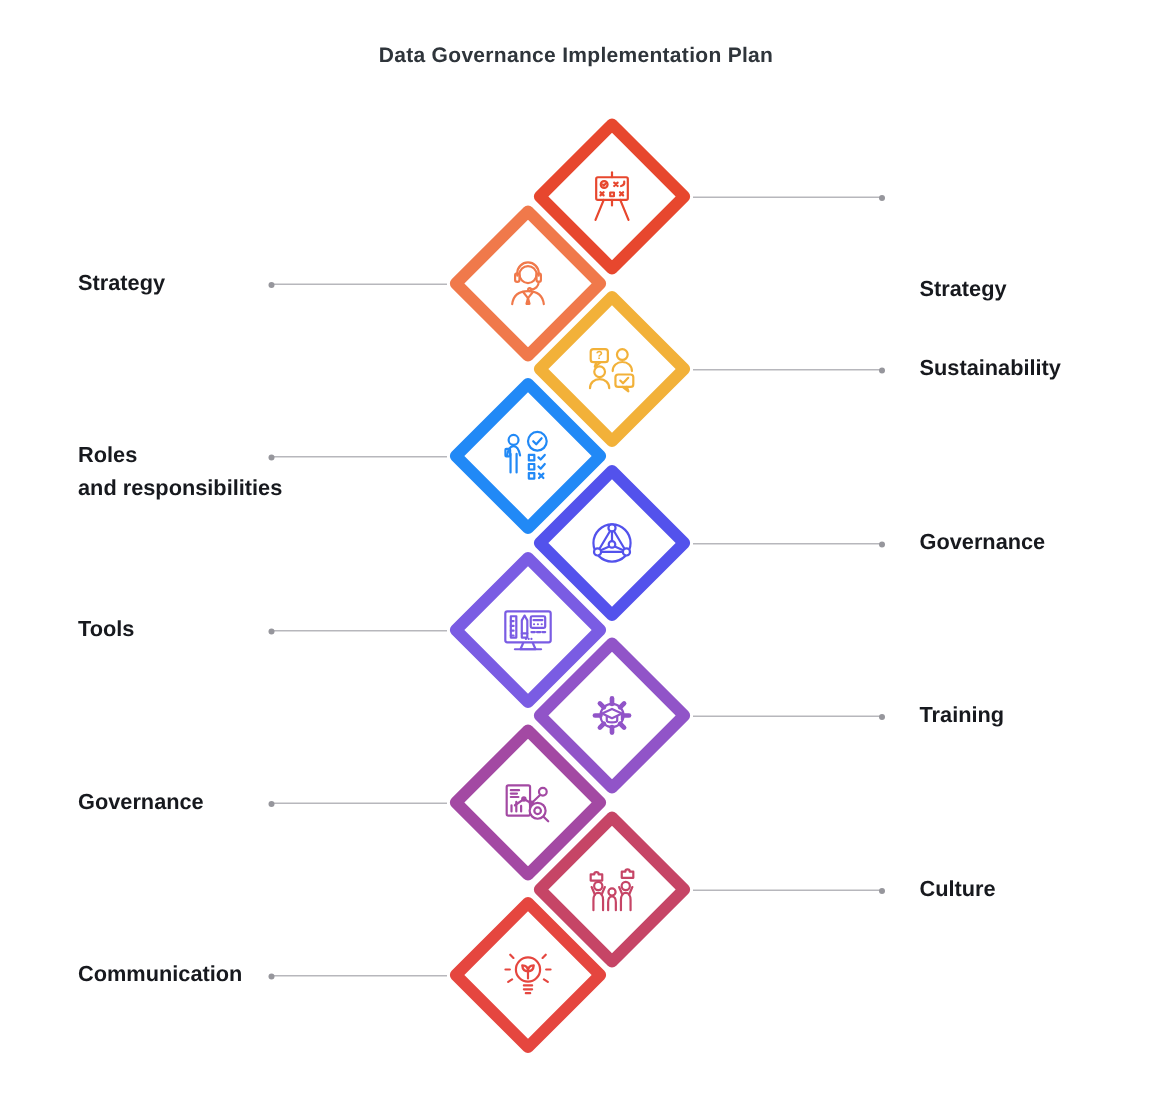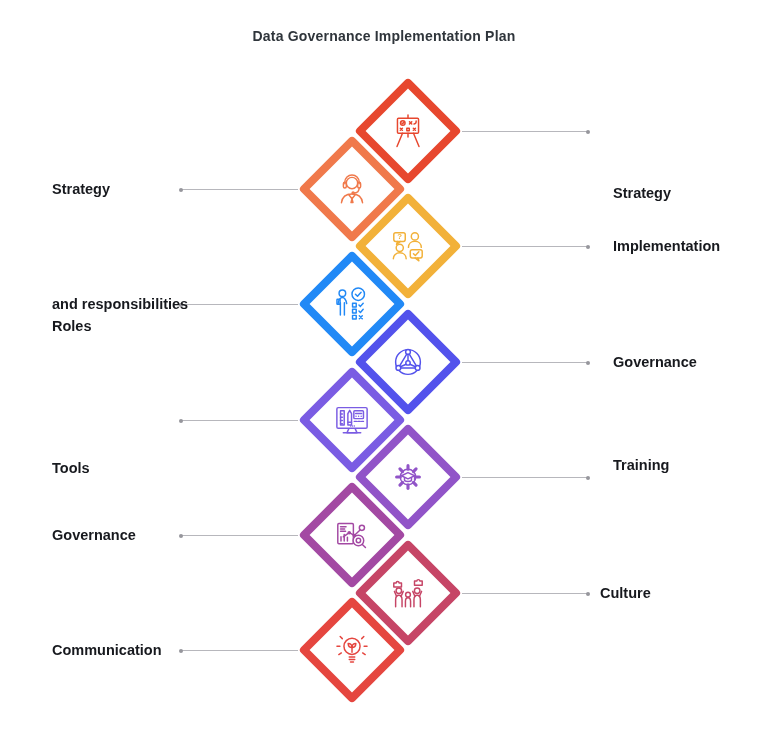--- a/index.html
+++ b/index.html
@@ -84,21 +84,21 @@
           <path d="M24.5 25.5c0-4 3.1-6.6 7-6.6s7 2.6 7 6.6"></path>
           <circle cx="15" cy="26" r="3.9"></circle>
           <path d="M8 38c0-4 3.1-6.6 7-6.6s7 2.6 7 6.6"></path>
           <rect x="26.5" y="28" width="13" height="9" rx="2"></rect>
           <path d="M34.8 37l1.1 3.2-4.2-3.2"></path>
           <path d="M30 32.4l2 2 3.8-4"></path>
         </svg>
       </div>
     </div>
     <div class="label label-r" style="top: 235px; left: 613px;">
-      <div>Implementation</div>
+      <div>Sustainability</div>
     </div>
     <div class="connector" style="left: 181px; width: 117px; top: 304px; border-top-color: rgb(183, 183, 188);">
       <span class="dot dot-l"></span>
     </div>
     <div class="diamond" style="left: 314px; top: 266px; border-color: rgb(33, 137, 246); z-index: 37;">
       <div class="icon" style="color: rgb(33, 137, 246);">
         <svg width="44" height="44" viewBox="0 0 48 48" fill="none" stroke="currentColor" stroke-width="1.6" stroke-linecap="round" stroke-linejoin="round">
           <circle cx="13.5" cy="12.3" r="3.6"></circle>
           <path d="M8.8 23.5c.8-4.4 2.6-6.7 4.7-6.7s3.9 2.3 4.7 6.7"></path>
           <path d="M11.3 22.5V36M15.7 22.5V36"></path>
@@ -108,22 +108,22 @@
           <rect x="24.6" y="23.2" width="4" height="4"></rect>
           <path d="M31.6 25l1.6 1.6 3-3.4"></path>
           <rect x="24.6" y="29.8" width="4" height="4"></rect>
           <path d="M31.6 31.6l1.6 1.6 3-3.4"></path>
           <rect x="24.6" y="36.4" width="4" height="4"></rect>
           <path d="M32 36.8l3.2 3.2M35.2 36.8L32 40"></path>
         </svg>
       </div>
     </div>
     <div class="label label-l" style="top: 293px; left: 52px;">
+      <div>Roles</div>
       <div>and responsibilities</div>
-      <div>Roles</div>
     </div>
     <div class="connector" style="left: 462px; width: 126px; top: 362px; border-top-color: rgb(183, 183, 188);">
       <span class="dot dot-r"></span>
     </div>
     <div class="diamond" style="left: 370px; top: 324px; border-color: rgb(83, 82, 236); z-index: 36;">
       <div class="icon" style="color: rgb(83, 82, 236);">
         <svg width="44" height="44" viewBox="0 0 48 48" fill="none" stroke="currentColor" stroke-width="1.6" stroke-linecap="round" stroke-linejoin="round">
           <circle cx="24" cy="24" r="13.5"></circle>
           <path d="M22.6 15.3l-7.7 12.9M25.4 15.3l7.7 12.9M16.2 30.5h15.6"></path>
           <path d="M24 15.6v6.8M22 26.5l-6.2 2.7M26 26.5l6.2 2.7"></path>
@@ -150,21 +150,21 @@
           <path d="M11.5 17.5h2M11.5 21h2M11.5 24.5h2M11.5 28h2"></path>
           <path d="M19.5 29.5V17l2-3.5 2 3.5v12.5z"></path>
           <path d="M19.5 26.5h4"></path>
           <rect x="26" y="14" width="10.5" height="8.5" rx="1"></rect>
           <path d="M28 16.8h6.5"></path>
           <path d="M28.4 19.8h.01M31.2 19.8h.01M34 19.8h.01"></path>
           <path d="M26.5 25.5h2.5M30.5 25.5h2.5M34.5 25.5h2M22.5 30.5h.01M24.5 30.5h.01M26.5 30.5h.01"></path>
         </svg>
       </div>
     </div>
-    <div class="label label-l" style="top: 409px; left: 52px; margin-top: 48px;">
+    <div class="label label-l" style="top: 409px; left: 52px;">
       <div>Tools</div>
     </div>
     <div class="connector" style="left: 462px; width: 126px; top: 477px; border-top-color: rgb(183, 183, 188);">
       <span class="dot dot-r"></span>
     </div>
     <div class="diamond" style="left: 370px; top: 439px; border-color: rgb(145, 84, 200); z-index: 34;">
       <div class="icon" style="color: rgb(145, 84, 200);">
         <svg width="44" height="44" viewBox="0 0 48 48" fill="none" stroke="currentColor" stroke-width="1.6" stroke-linecap="round" stroke-linejoin="round">
           <circle cx="24" cy="24" r="8.4"></circle>
           <g stroke-width="3.4">
@@ -176,21 +176,21 @@
             <line x1="18.1" y1="18.1" x2="15.2" y2="15.2"></line>
             <line x1="24" y1="15.6" x2="24" y2="11.6"></line>
             <line x1="29.9" y1="18.1" x2="32.8" y2="15.2"></line>
           </g>
           <path d="M16.8 22.6l7.2-3.4 7.2 3.4-7.2 3.4z"></path>
           <path d="M20.2 24.8v2.6c0 .9 1.7 1.6 3.8 1.6s3.8-.7 3.8-1.6v-2.6"></path>
           <path d="M31.2 23v4"></path>
         </svg>
       </div>
     </div>
-    <div class="label label-r" style="top: 454px; left: 613px;">
+    <div class="label label-r" style="top: 466px; left: 613px;">
       <div>Training</div>
     </div>
     <div class="connector" style="left: 181px; width: 117px; top: 535px; border-top-color: rgb(183, 183, 188);">
       <span class="dot dot-l"></span>
     </div>
     <div class="diamond" style="left: 314px; top: 497px; border-color: rgb(163, 73, 163); z-index: 33;">
       <div class="icon" style="color: rgb(163, 73, 163);">
         <svg width="44" height="44" viewBox="0 0 48 48" fill="none" stroke="currentColor" stroke-width="1.6" stroke-linecap="round" stroke-linejoin="round">
           <rect x="8.5" y="11.5" width="17" height="22" rx="1.2"></rect>
           <path d="M11.5 15h6M11.5 17.5h4.5M11.5 20h5.5"></path>
@@ -220,21 +220,21 @@
           <path d="M10.5 39v-7.5c0-3 1.4-5 3.5-5s3.5 2 3.5 5V39"></path>
           <path d="M11.6 27.8L9.2 22.2M16.4 27.8l2.4-5.6"></path>
           <circle cx="34" cy="21.5" r="3"></circle>
           <path d="M30.5 39v-7.5c0-3 1.4-5 3.5-5s3.5 2 3.5 5V39"></path>
           <path d="M31.6 27.8l-2.4-5.6M36.4 27.8l2.4-5.6"></path>
           <circle cx="24" cy="25.8" r="2.6"></circle>
           <path d="M21.2 39v-5.8c0-2.5 1.1-4.1 2.8-4.1s2.8 1.6 2.8 4.1V39"></path>
         </svg>
       </div>
     </div>
-    <div class="label label-r" style="top: 582px; left: 600px;">
+    <div class="label label-r" style="top: 582px; left: 613px;">
       <div>Culture</div>
     </div>
     <div class="connector" style="left: 181px; width: 117px; top: 650px; border-top-color: rgb(183, 183, 188);">
       <span class="dot dot-l"></span>
     </div>
     <div class="diamond" style="left: 314px; top: 612px; border-color: rgb(229, 70, 63); z-index: 31;">
       <div class="icon" style="color: rgb(229, 70, 63);">
         <svg width="44" height="44" viewBox="0 0 48 48" fill="none" stroke="currentColor" stroke-width="1.6" stroke-linecap="round" stroke-linejoin="round">
           <circle cx="24" cy="20" r="8.8"></circle>
           <path d="M21 31.6h6M21 34.4h6M22.4 37.2h3.2"></path>

